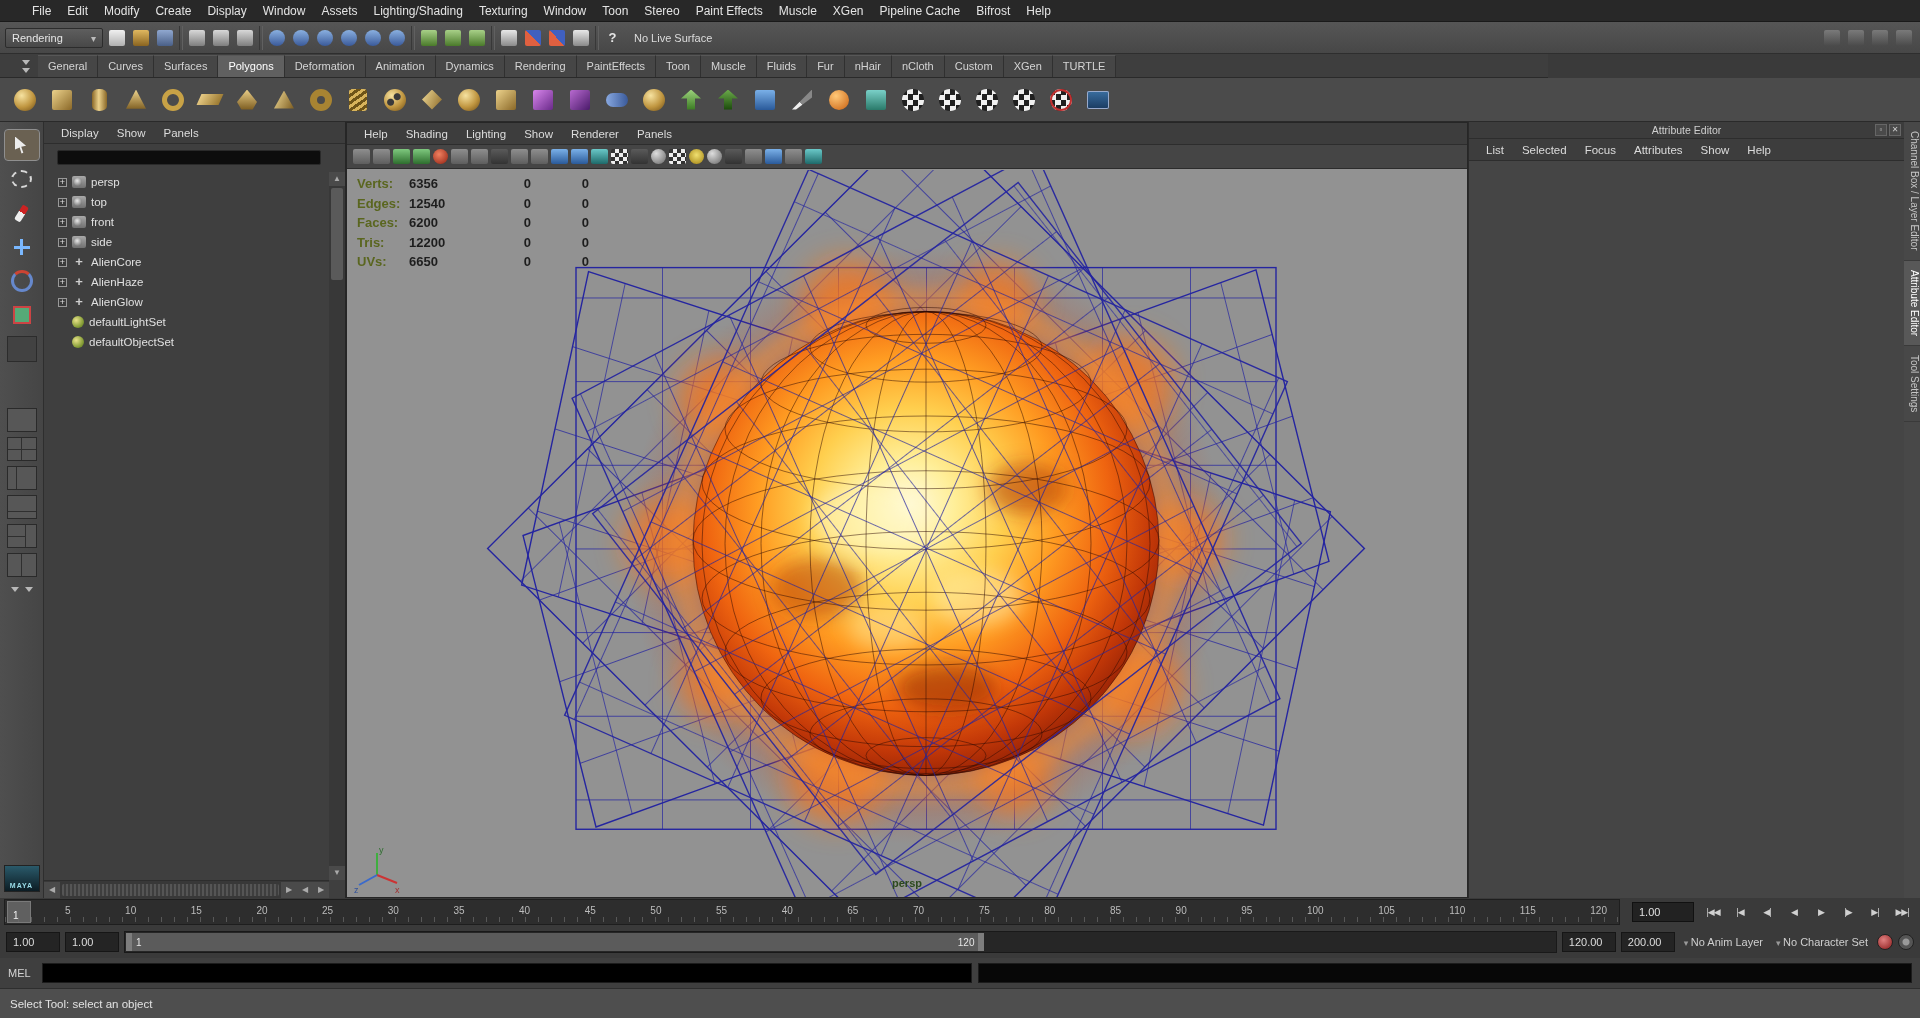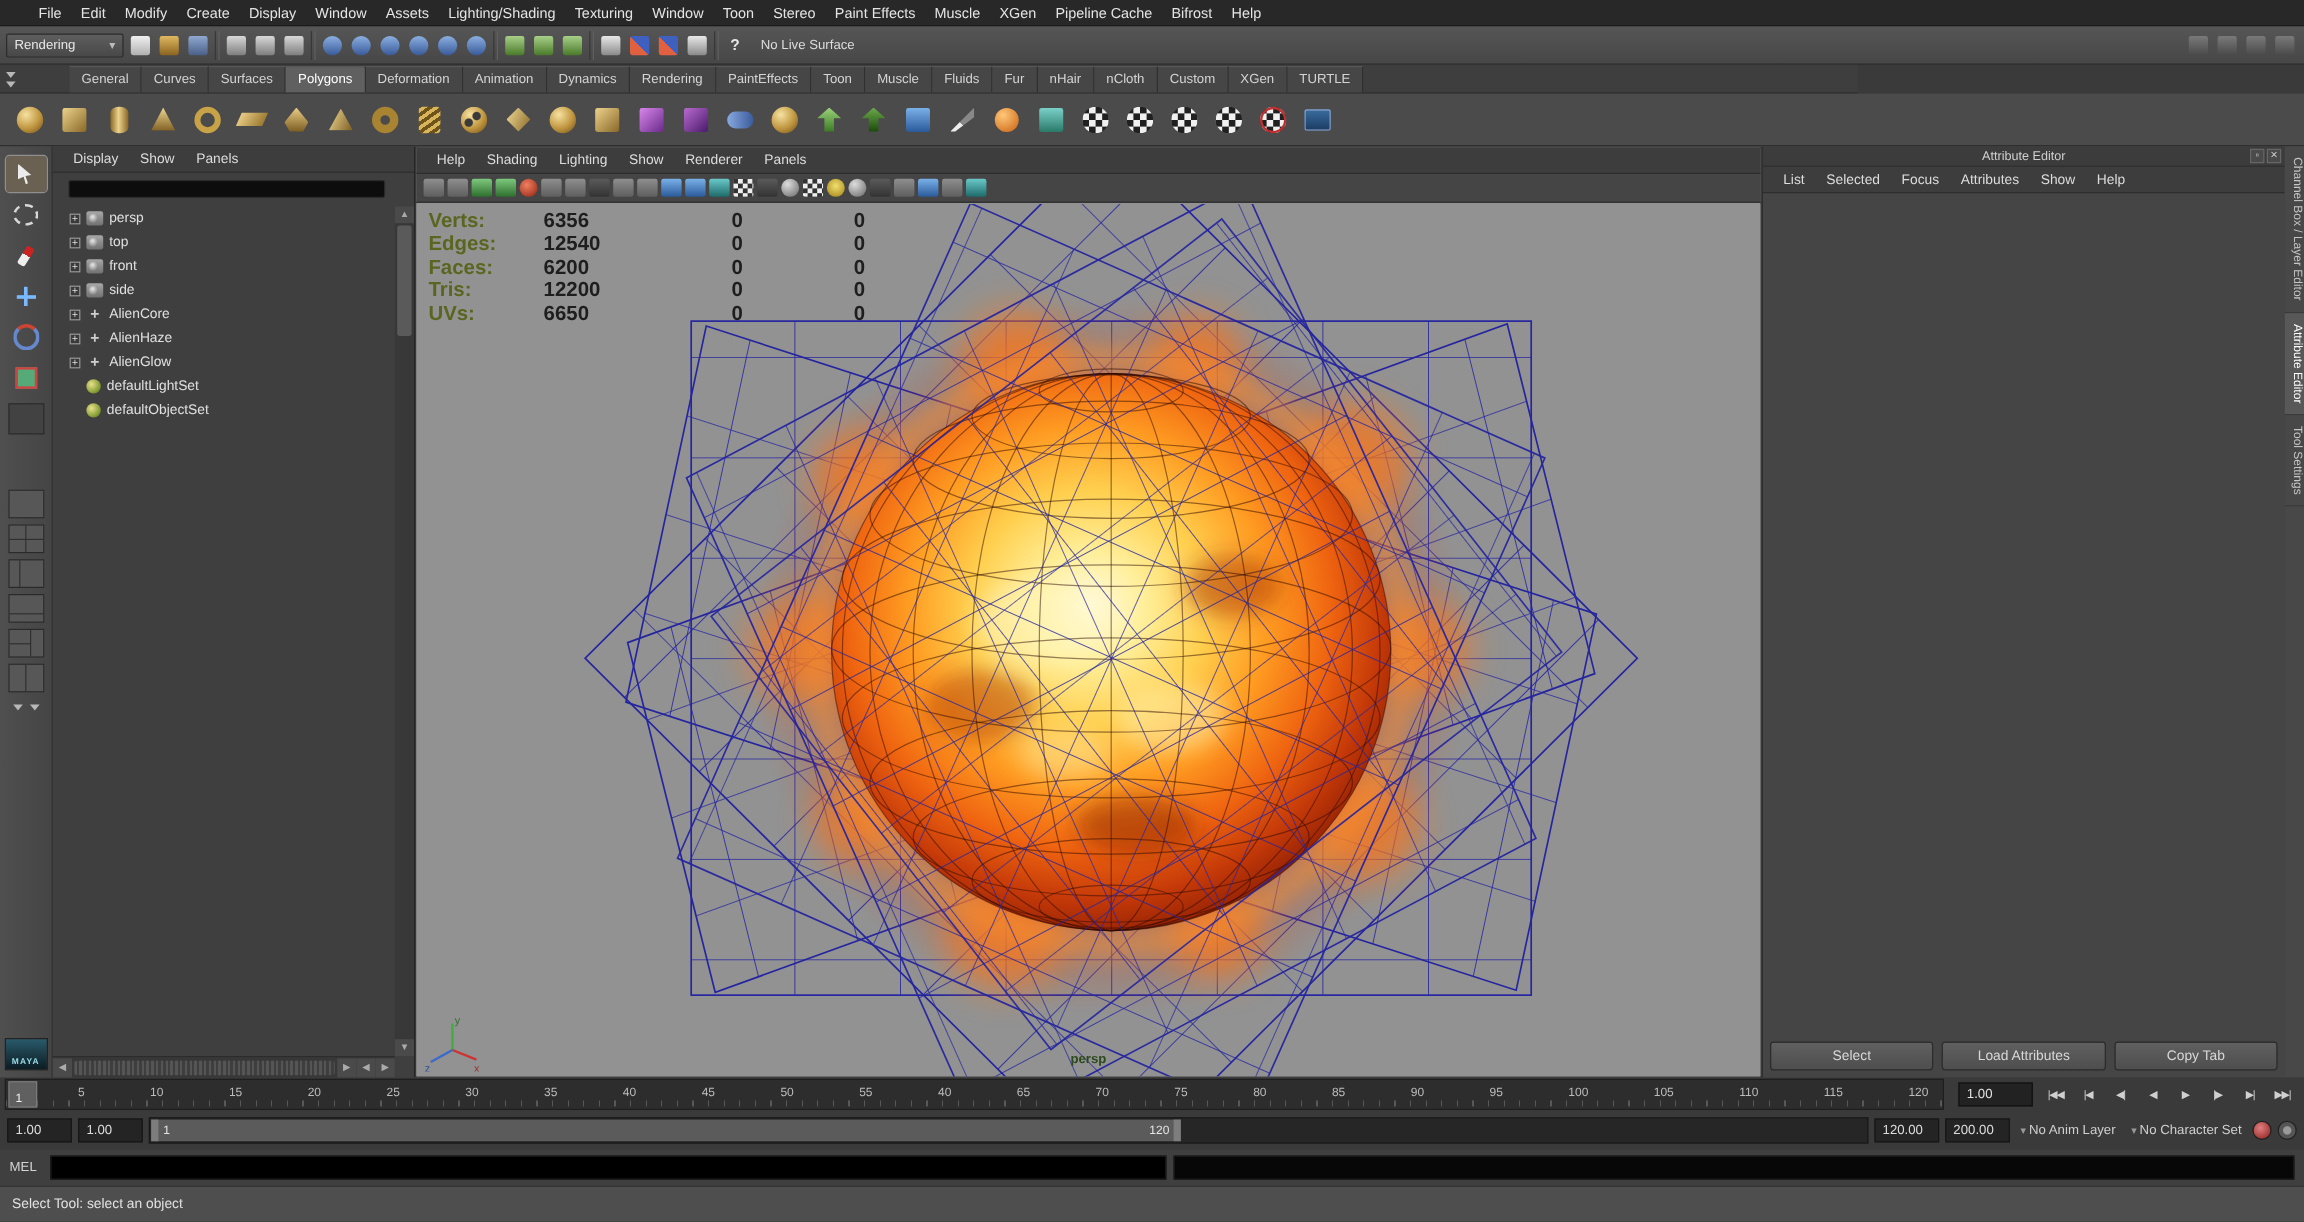--- a/index.html
+++ b/index.html
@@ -34,21 +34,21 @@
   .st-panel { --g:linear-gradient(#7a7a7a,#4a4a4a); }
   .st-help::before { content:"?"; background:none; width:auto; height:auto; color:#e6e6e6;
     font-weight:bold; font-size:13px; }
   .st-sep { width:7px; height:24px; } .st-sep::before { content:""; width:2px; height:24px;
     border-left:1px solid #383838; border-right:1px solid #606060; background:none; border-radius:0; }
   #live-surface { margin-left:8px; color:#dcdcdc; font-size:11px; white-space:nowrap; }
   #sl-spacer { flex:1; }
 
   
   #shelftabs { position:absolute; left:0; top:54px; width:1548px; height:24px; background:#3e3e3e;
-    border-bottom:1px solid #2a2a2a; display:flex; align-items:flex-end; padding-left:3px;gap:37px; }
+    border-bottom:1px solid #2a2a2a; display:flex; align-items:flex-end; padding-left:20px; }
   .shelf-arrows { display:flex; flex-direction:column; gap:3px; margin:0 8px 4px 2px; }
   .tri-dn { width:0; height:0; border-left:4px solid transparent; border-right:4px solid transparent;
     border-top:5px solid #b8b8b8; }
   .shelf-tab { padding:4px 10px 5px; font-size:11px; color:#d4d4d4; background:#464646;
     border-right:1px solid #303030; border-top:1px solid #575757; }
   .shelf-tab.active { background:#606060; color:#ffffff; }
 
   
   #shelf { position:absolute; left:0; top:78px; width:1920px; height:44px; background:#4b4b4b;
     border-bottom:1px solid #2a2a2a; display:flex; align-items:center; gap:3px; padding:0 8px; }
@@ -160,21 +160,21 @@
   .vc-blue  { background:linear-gradient(#7ab0e8,#2a5a9a); }
   .vc-teal  { background:linear-gradient(#6ac8c8,#1e6a6a); }
   .vc-yellow{ width:15px; border-radius:50%; background:radial-gradient(circle at 50% 40%,#f0e070,#a08010); }
   .vc-dark  { background:linear-gradient(#5a5a5a,#333); }
   .vc-red   { width:15px; border-radius:50%; background:radial-gradient(circle at 40% 35%,#f08060,#902010); }
   .vc-check { background:conic-gradient(#eee 0 25%,#333 25% 50%,#eee 50% 75%,#333 75%); background-size:8px 8px; }
   .vc-sphere{ width:15px; border-radius:50%; background:radial-gradient(circle at 35% 30%,#ddd,#666); }
   #canvas { position:absolute; left:0; top:47px; right:0; bottom:0; background:#929292; overflow:hidden; }
   #scene { width:100%; height:100%; display:block; }
   #hud { position:absolute; left:10px; top:4px; }
-  .hud-row { display:flex; height:19.5px; align-items:center; font-size:17px; font-weight:bold;gap:44px; }
+  .hud-row { display:flex; height:19.5px; align-items:center; font-size:13px; font-weight:bold; }
   .hud-label { width:52px; color:#5a661f; }
   .hud-v1 { width:64px; text-align:left; color:#1e1e1e; }
   .hud-v2, .hud-v3 { width:58px; text-align:right; color:#1e1e1e; }
   #cam-label { position:absolute; left:50%; bottom:8px; transform:translateX(-50%);
     color:#2c4a1e; font-weight:bold; font-size:11px; }
   #axis-gizmo { position:absolute; left:6px; bottom:4px; }
 
   
   #ae { position:absolute; left:1468px; top:0; bottom:0; width:436px; background:#454545;
     border-left:1px solid #2a2a2a; }
@@ -741,32 +741,20 @@
       </div>
       <div class="panel-menubar">
 
       <span class="panel-menu">List</span>
           <span class="panel-menu">Selected</span>
           <span class="panel-menu">Focus</span>
           <span class="panel-menu">Attributes</span>
           <span class="panel-menu">Show</span>
           <span class="panel-menu">Help</span>
         </div>
-      <div id="ae-buttons">
-
-      <div class="ae-btn">
-            <span>Select</span>
-          </div>
-          <div class="ae-btn">
-            <span>Load Attributes</span>
-          </div>
-          <div class="ae-btn">
-            <span>Copy Tab</span>
-          </div>
-        </div>
     </div>
 
     <div id="side-strip">
 
     <div class="side-tab"><span>Channel Box / Layer Editor</span></div>
         <div class="side-tab active"><span>Attribute Editor</span></div>
         <div class="side-tab"><span>Tool Settings</span></div>
       </div>
   </div>
 

